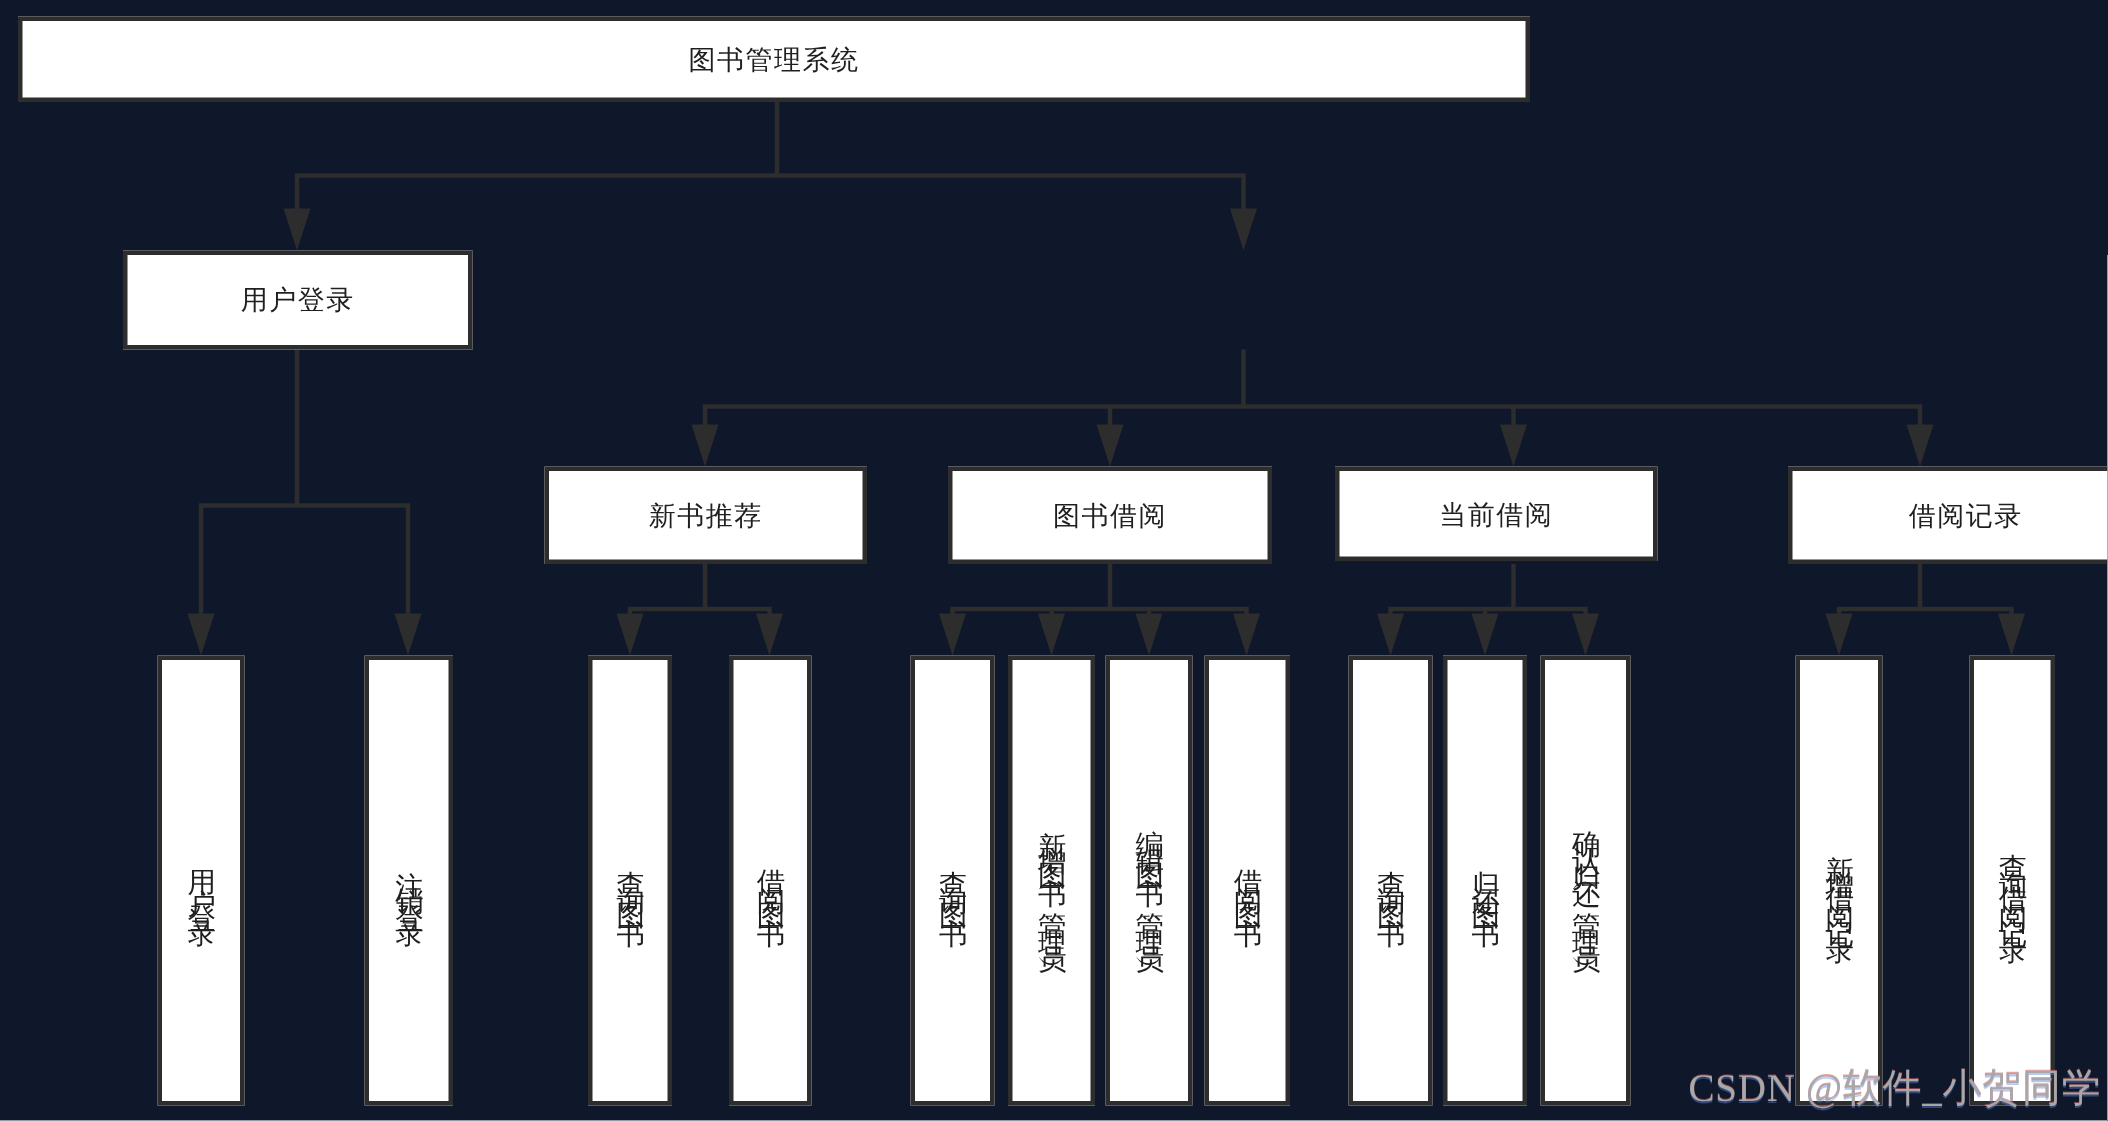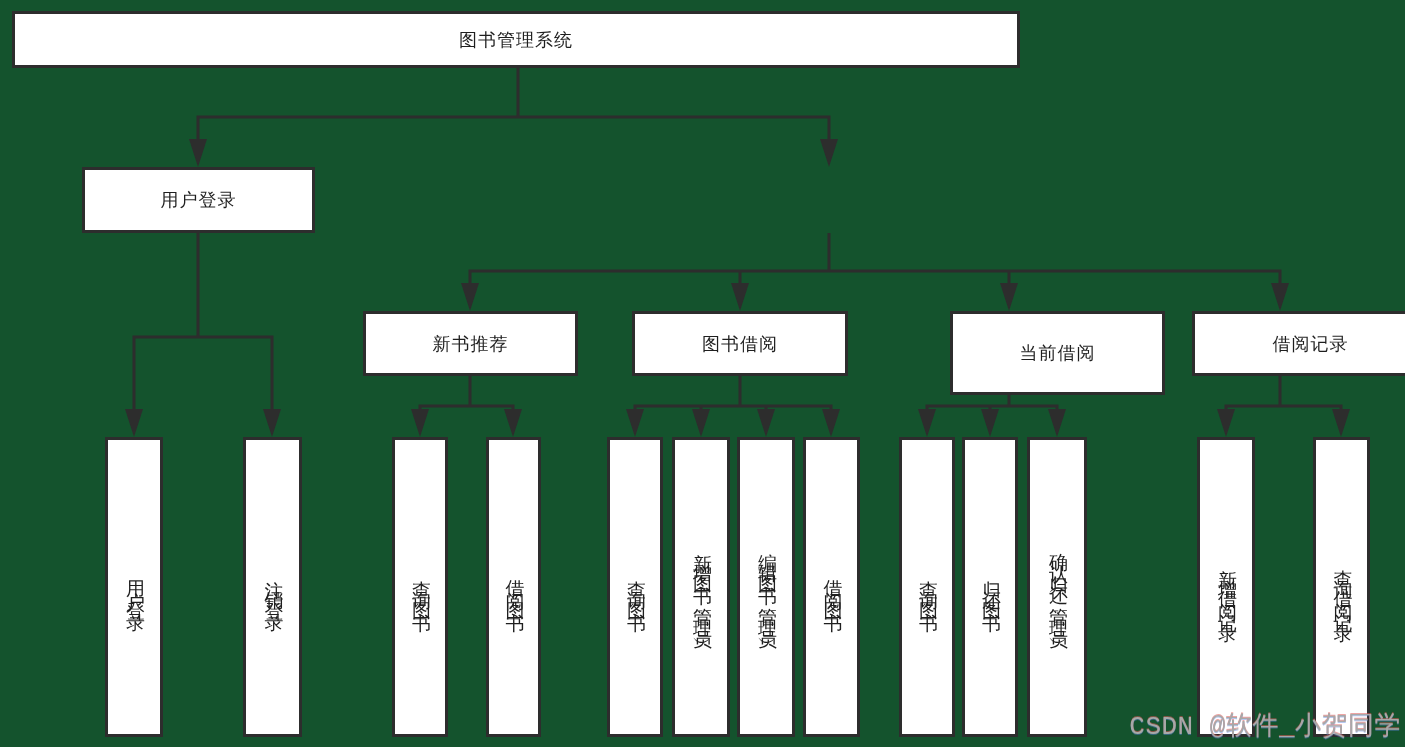--- a/index.html
+++ b/index.html
@@ -1,20 +1,20 @@
 <!DOCTYPE html>
 <html><head>
 <meta charset="utf-8">
 <style>
   html,body{margin:0;padding:0;background:#ffffff;}
   #stage{
     position:relative;
     width:1405px;height:747px;
-    background:#14532d;
-    font-family:Liberation Mono, monospace;
+    background:#0f172a;
+    font-family:Liberation Serif, serif;
     overflow:hidden;
   }
   #connectors{position:absolute;left:0;top:0;width:1405px;height:747px;}
   .node{
     position:absolute;
     background:#ffffff;
     border:3px solid #2d2d2d;
     box-sizing:border-box;
     display:flex;
     align-items:center;
@@ -104,21 +104,21 @@
   <div class="node hbox" style="left:82px;top:167px;width:233px;height:66px">
     <span>用户登录</span>
   </div>
 
   <div class="node hbox" style="left:632px;top:311px;width:216px;height:65px">
     <span>图书借阅</span>
   </div>
   <div class="node hbox" style="left:363px;top:311px;width:215px;height:65px">
     <span>新书推荐</span>
   </div>
-  <div class="node hbox" style="left:950px;top:311px;width:215px;height:84px">
+  <div class="node hbox" style="left:890px;top:311px;width:215px;height:63px">
     <span>当前借阅</span>
   </div>
   <div class="node hbox" style="left:1192px;top:311px;width:237px;height:65px">
     <span>借阅记录</span>
   </div>
 
   <div class="node vbox" style="left:105px;top:437px;width:58px;height:300px">
     <span>用户登录</span>
   </div>
   <div class="node vbox" style="left:243px;top:437px;width:59px;height:300px">

